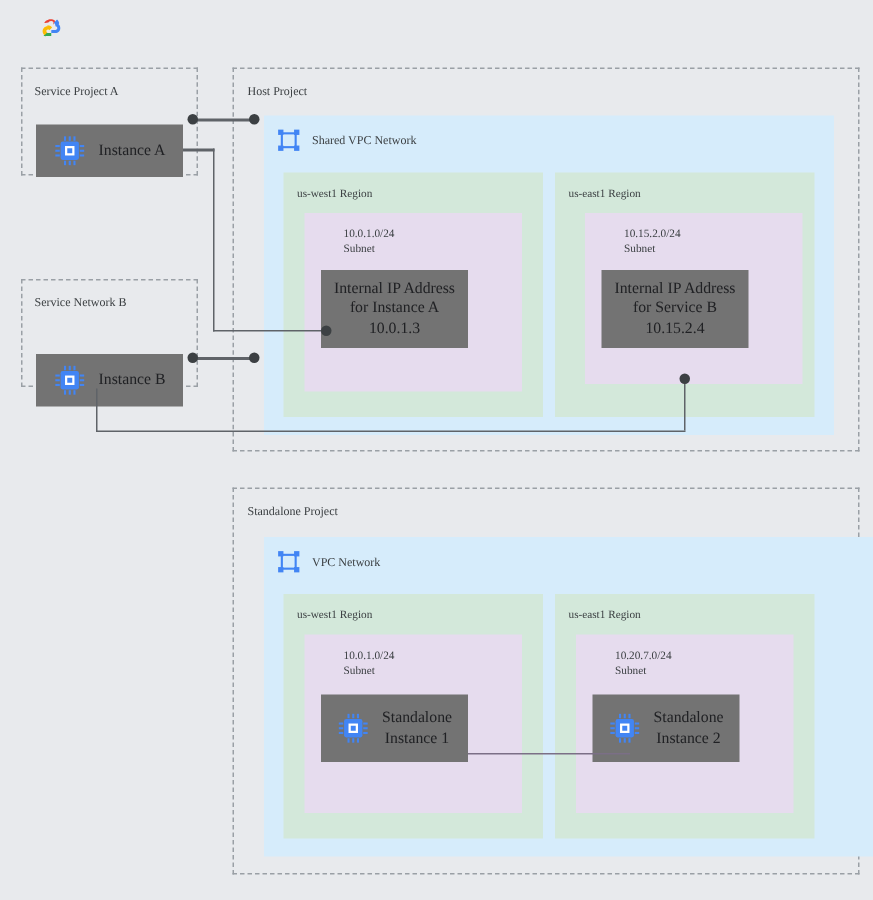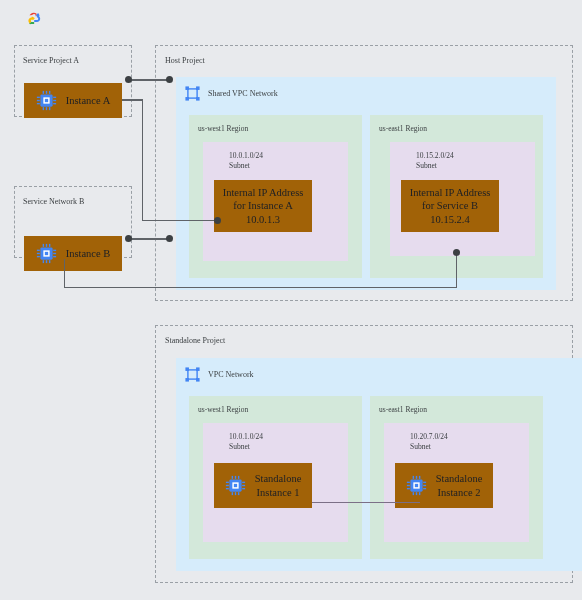--- a/index.html
+++ b/index.html
@@ -43,21 +43,21 @@
   .proj-label {
     position: absolute;
     font-size: 8px;
     color: #3c4043;
     white-space: nowrap;
   }
 
   
   .card {
     position: absolute;
-    background: #a16207;
+    background: #737373;
     box-sizing: border-box;
     display: flex;
     align-items: center;
     justify-content: center;
     gap: 9px;
   }
   .card-label {
     font-size: 10.5px;
     color: #202124;
     line-height: 1.25;

